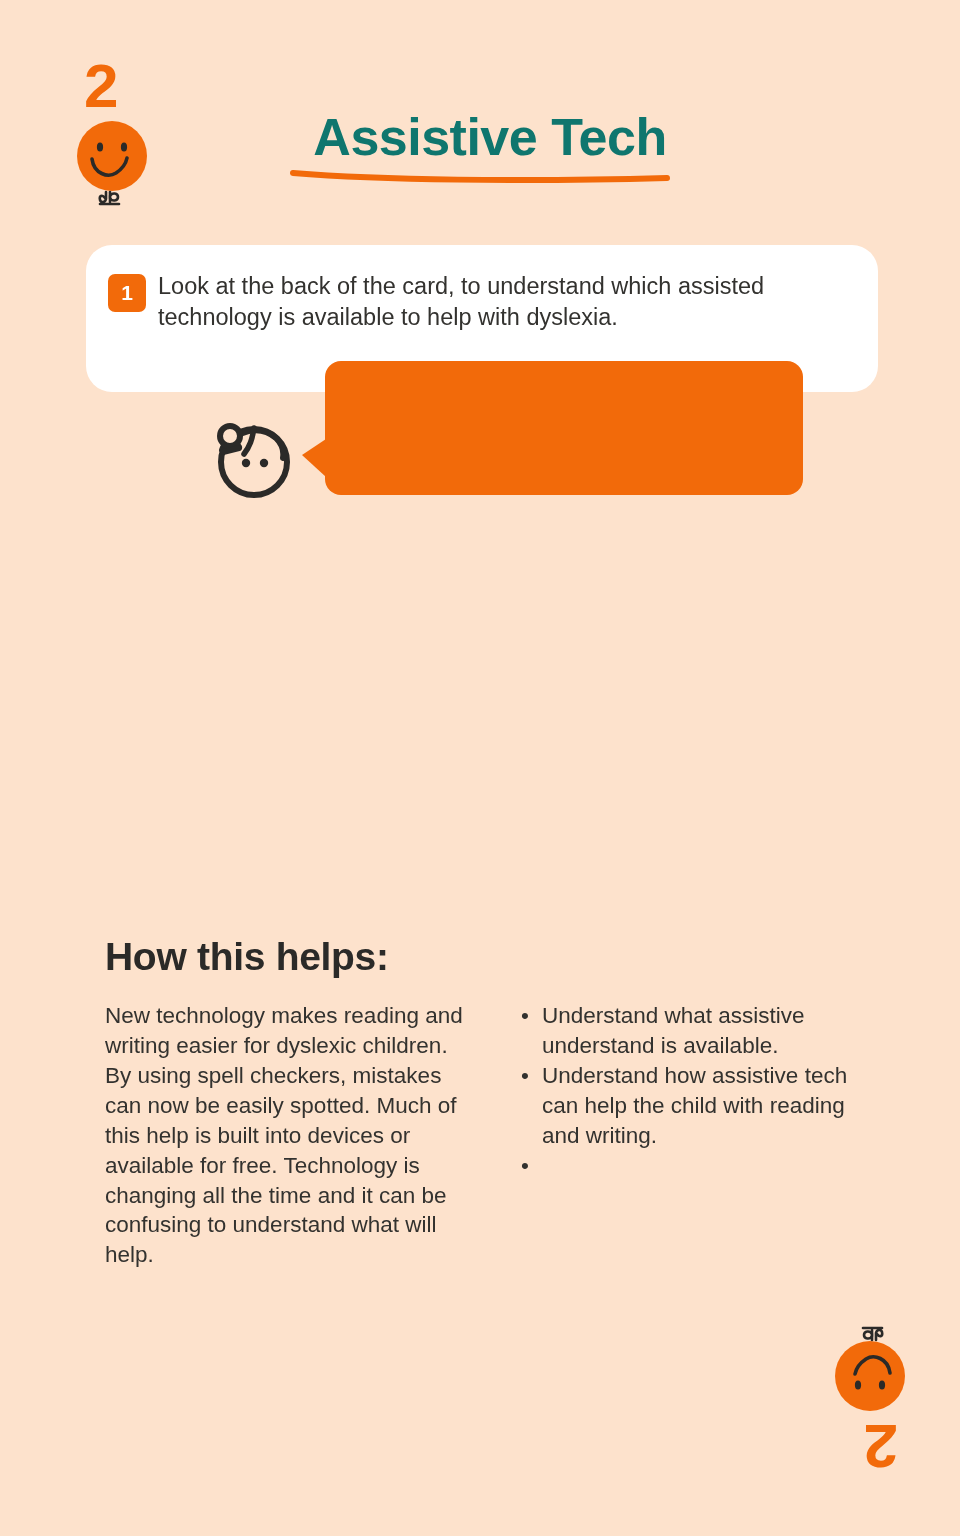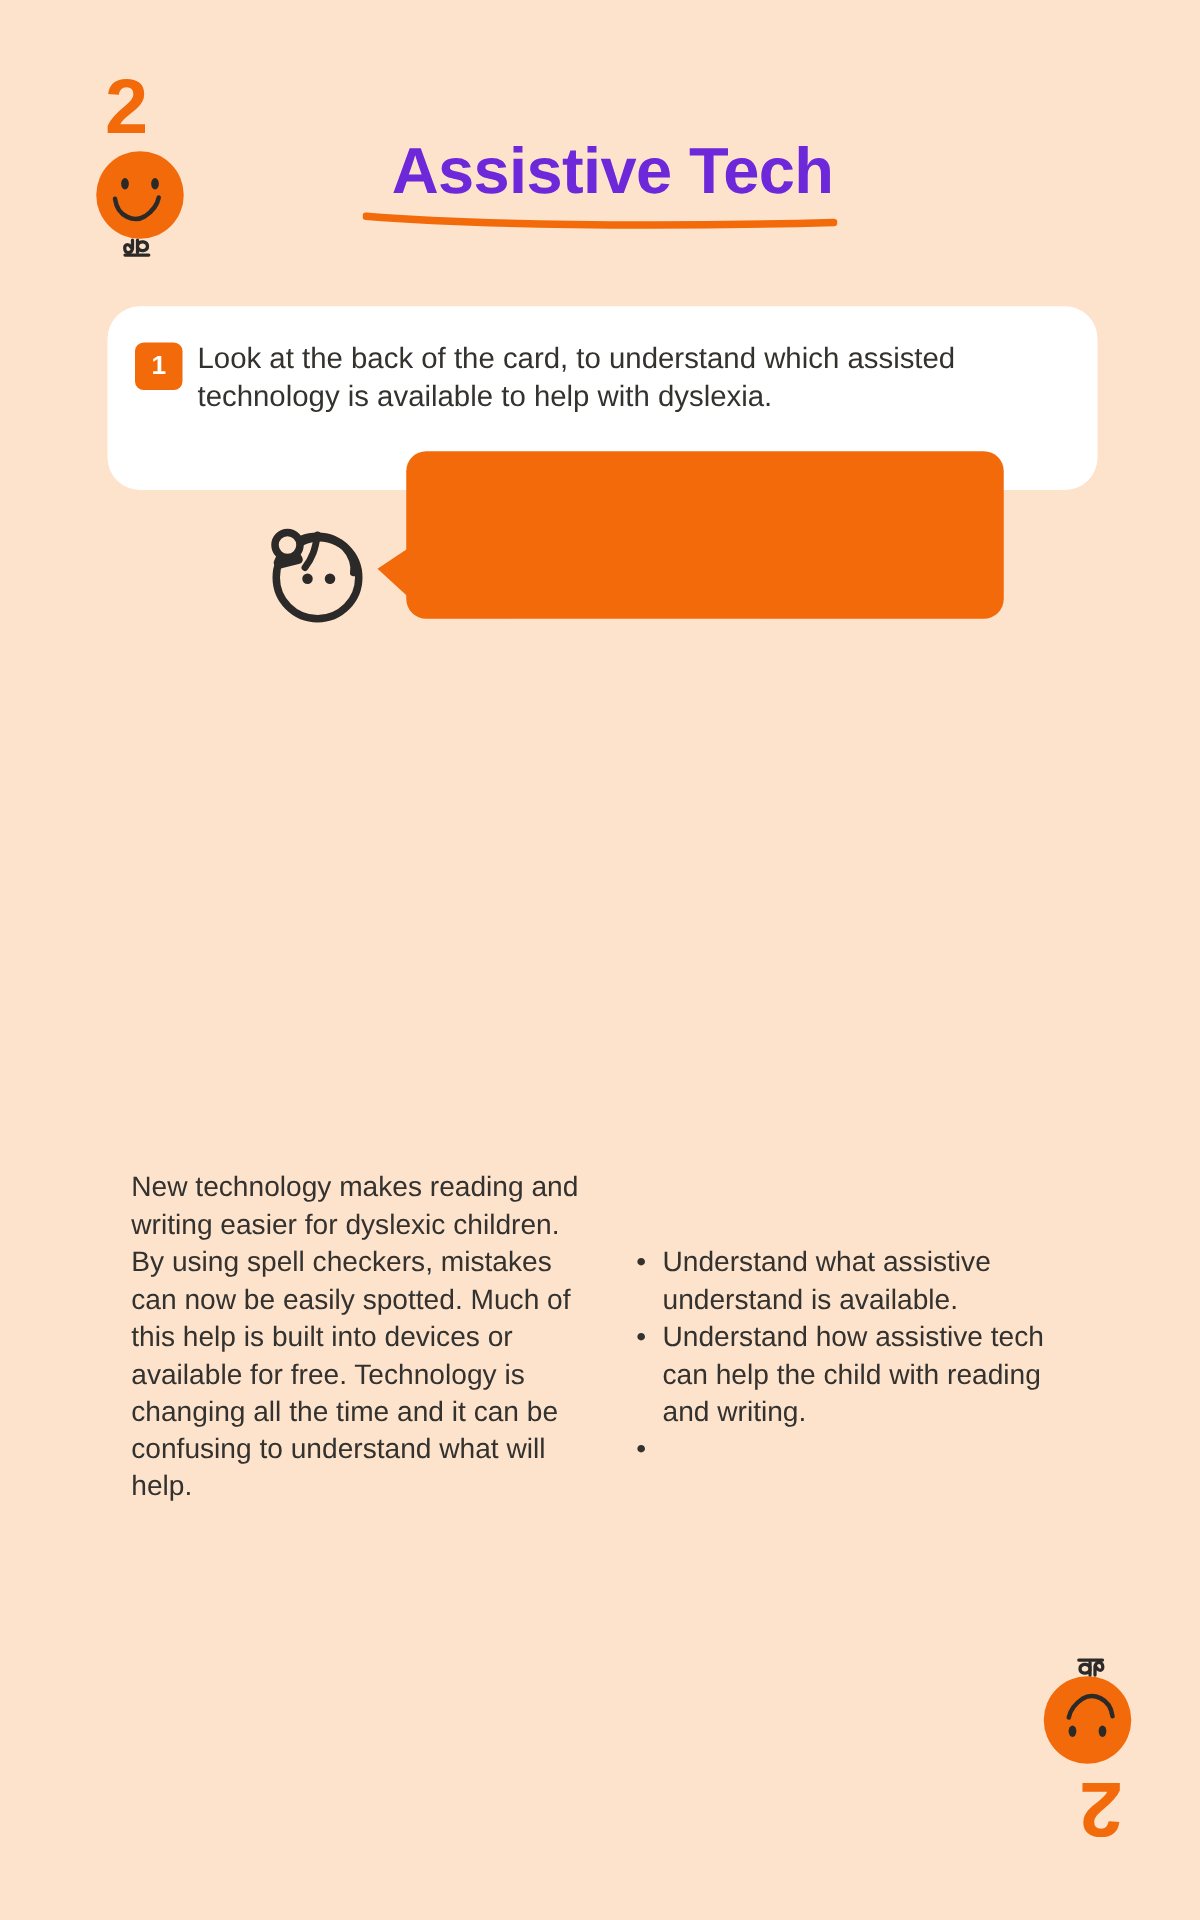--- a/index.html
+++ b/index.html
@@ -50,21 +50,21 @@
   #page-title-wrap {
     position: absolute;
     left: 290px;
     top: 110px;
     width: 400px;
     text-align: center;
   }
   #page-title {
     font-size: 52px;
     font-weight: bold;
-    color: #6d28d9;
+    color: #0f766e;
     line-height: 1.05;
     letter-spacing: -0.5px;
     white-space: nowrap;
   }
   #title-underline {
     position: absolute;
     left: 0px;
     top: 56px;
     width: 380px;
     height: 22px;
@@ -161,21 +161,22 @@
   }
   #helps-heading {
     font-size: 39px;
     font-weight: bold;
     color: #2B2A28;
     letter-spacing: -0.3px;
     margin: 0 0 22px 0;
   }
   #helps-columns {
     display: flex;
-    align-items: center;
+    align-items: flex-start;
+    gap: 12px;
   }
   #helps-paragraph {
     flex: 0 0 370px;
     font-size: 22.5px;
     line-height: 1.33;
     color: #33322F;
   }
   #helps-bullets {
     flex: 0 0 auto;
     margin-left: 31px;
@@ -257,20 +258,21 @@
     <circle cx="38" cy="49" r="4.2" fill="#2B2A28"></circle>
     <circle cx="56" cy="49" r="4.2" fill="#2B2A28"></circle>
   </svg>
 
   <div id="speech-bubble">
     <div id="speech-bubble-tail"></div>
   </div>
 </div>
 
 <div id="helps-section">
+  <h2 id="helps-heading">How this helps:</h2>
   <div id="helps-columns">
     <div id="helps-paragraph">New technology makes reading and writing easier for dyslexic children. By using spell checkers, mistakes can now be easily spotted. Much of this help is built into devices or available for free. Technology is changing all the time and it can be confusing to understand what will help.</div>
     <ul id="helps-bullets">
       <li>
         <span class="bullet-dot">•</span>
         <span>Understand what assistive understand is available.</span>
       </li>
       <li>
         <span class="bullet-dot">•</span>
         <span>Understand how assistive tech can help the child with reading and writing.</span>

